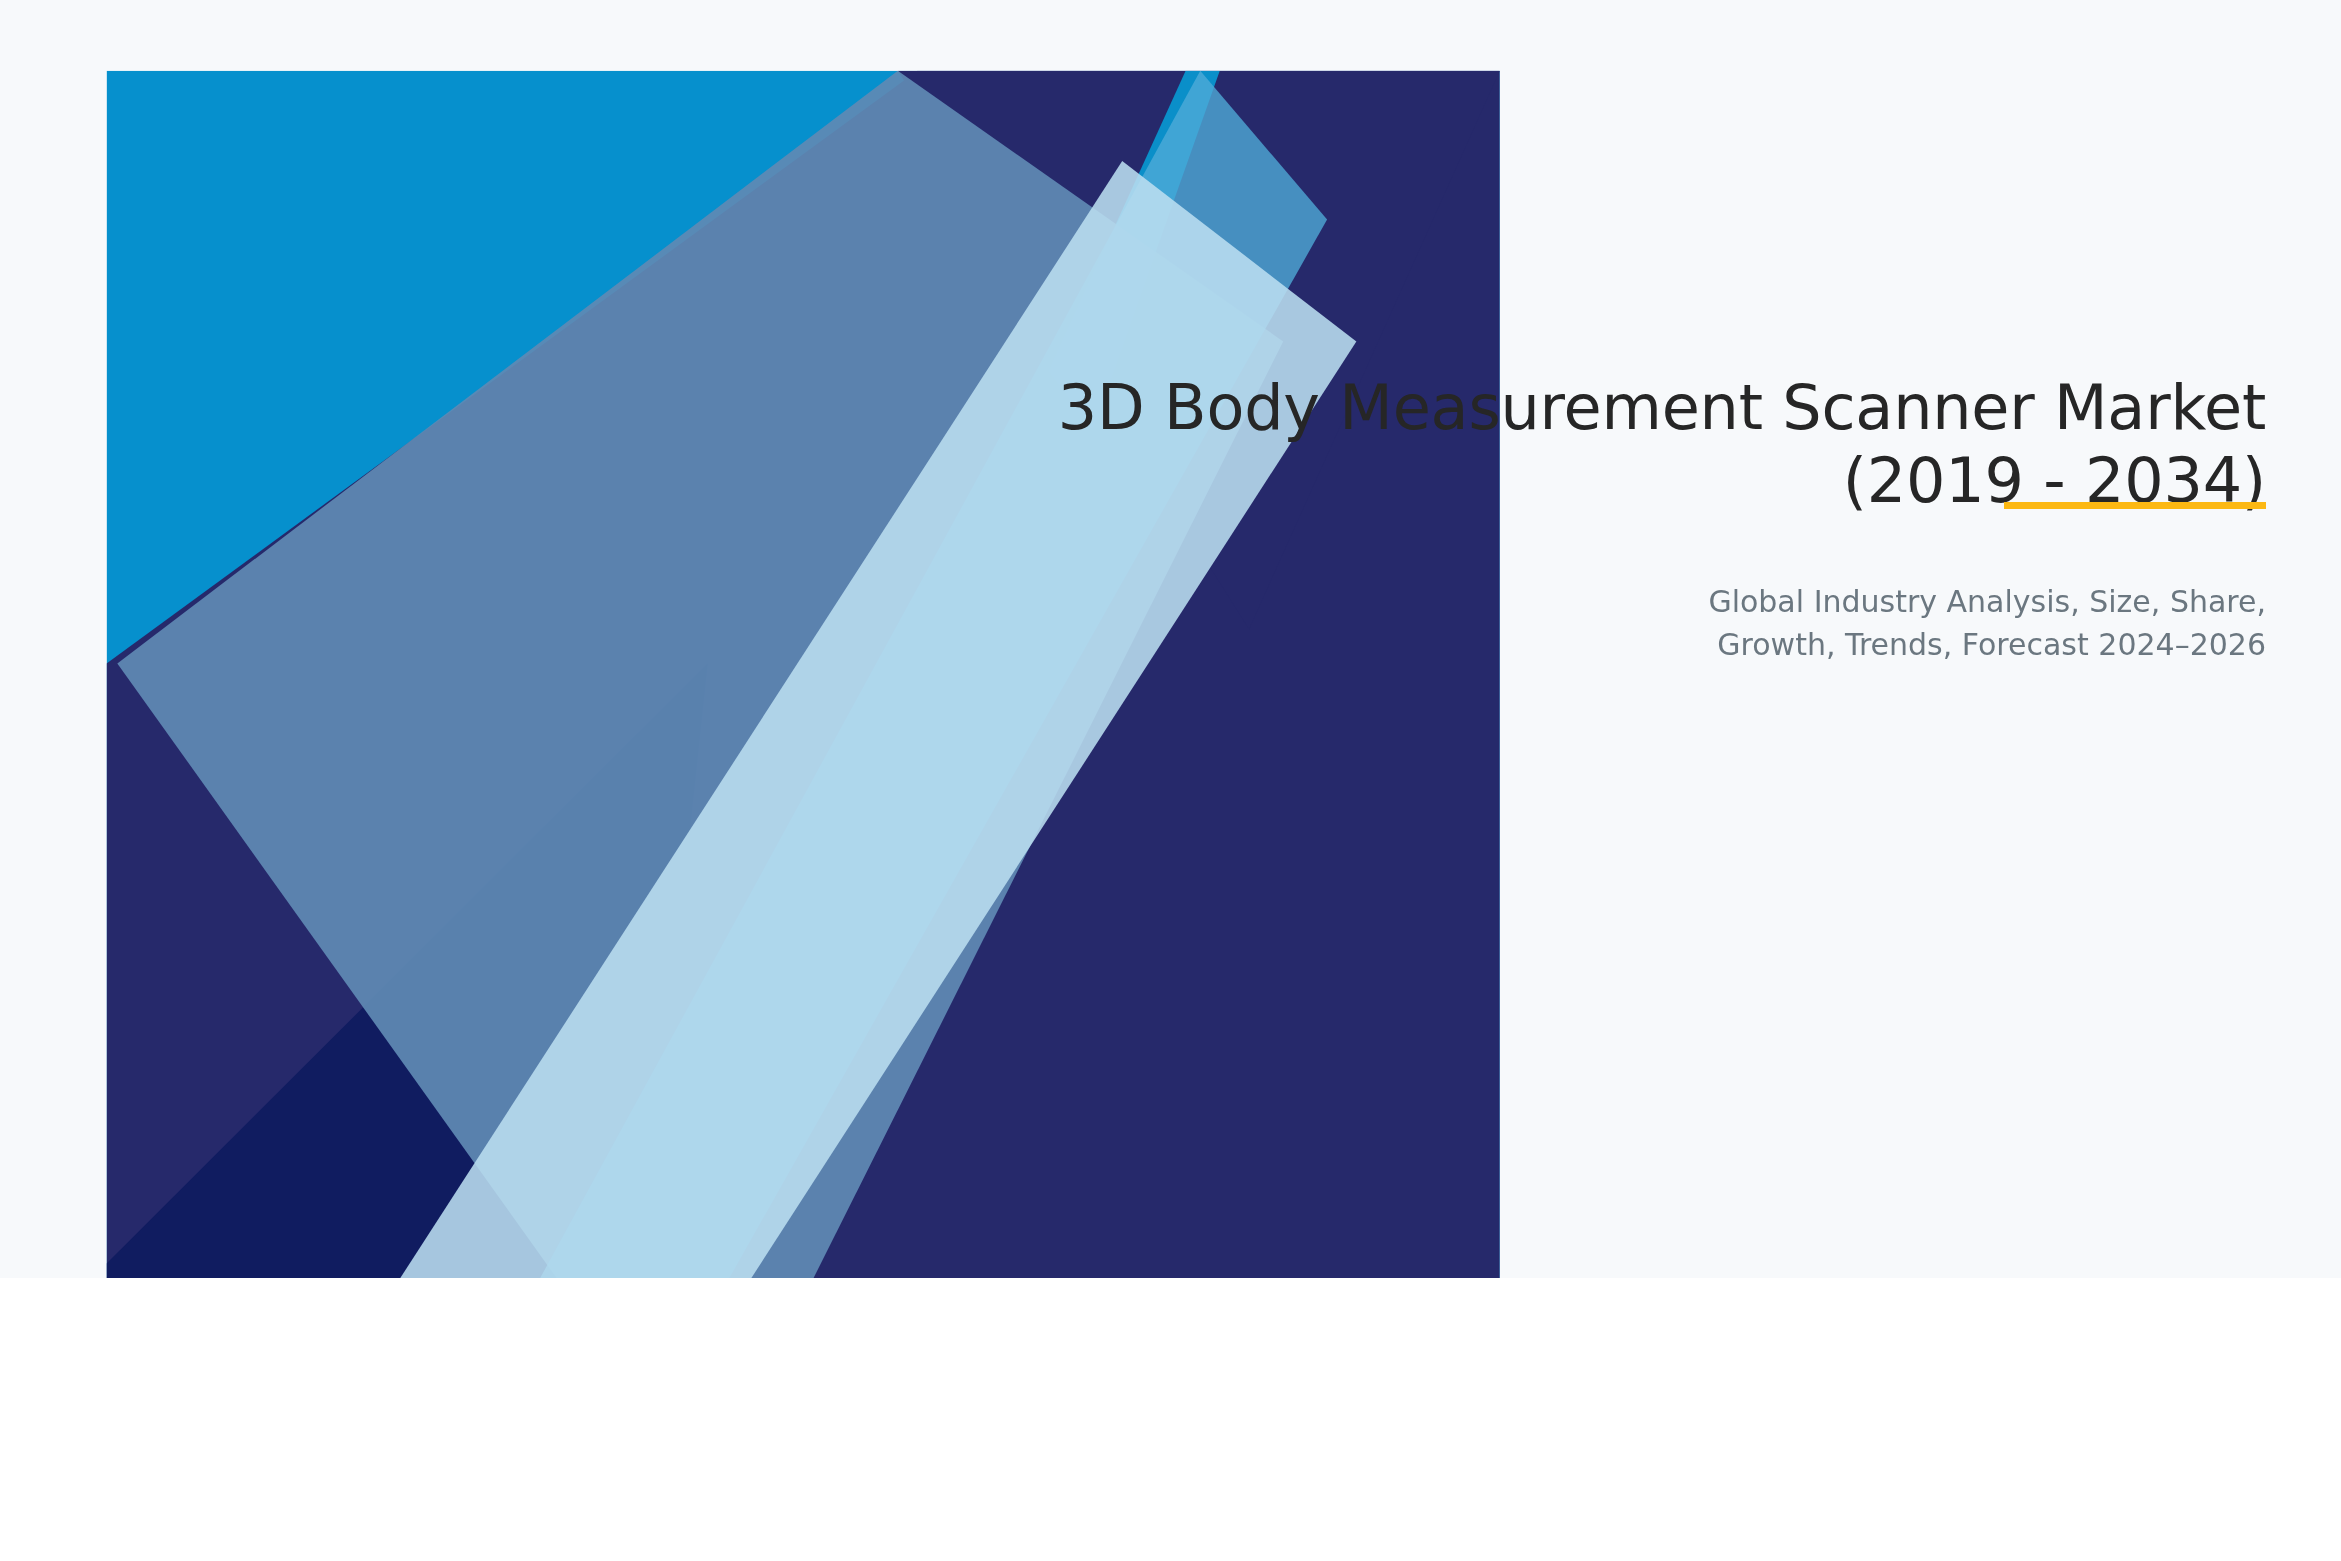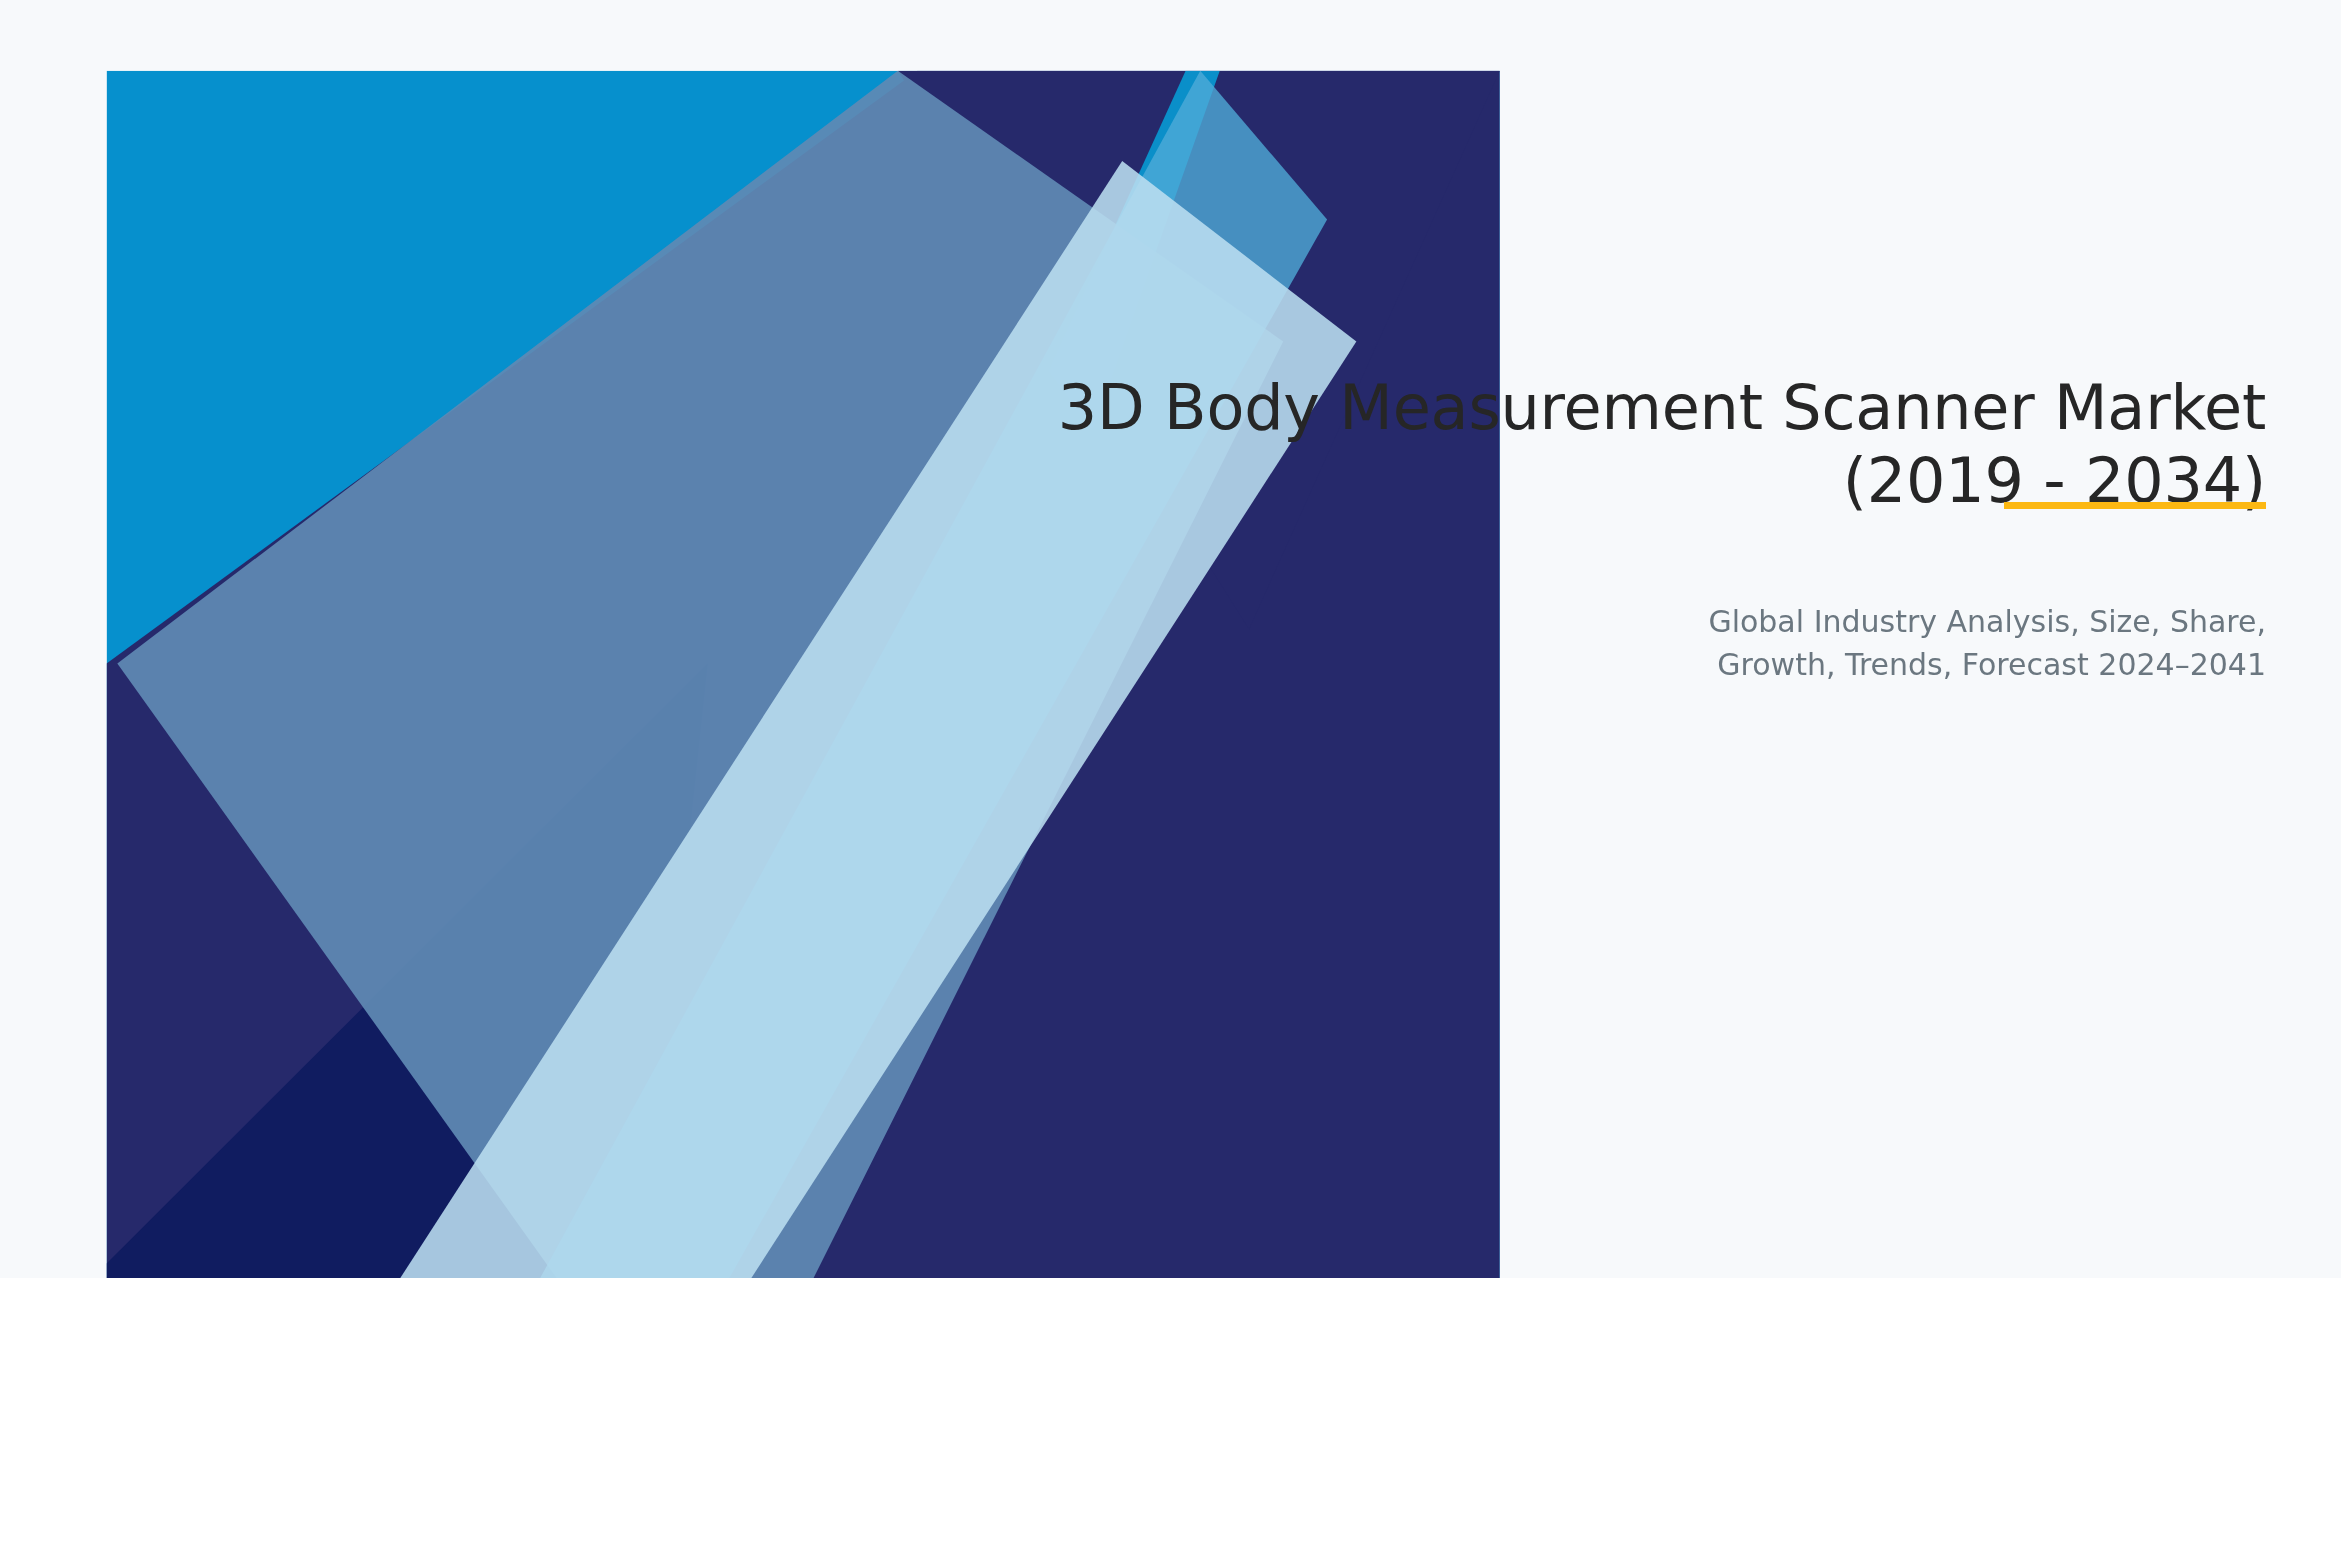--- a/index.html
+++ b/index.html
@@ -56,21 +56,21 @@
     position: absolute;
     right: 0px;
     top: 131px;
     width: 262px;
     height: 6.8px;
     background: #FCB813;
     z-index: 3;
   }
 
   #subtitle {
-    margin-top: 84px;
+    margin-top: 64px;
     font-size: 30px;
     line-height: 1.42;
     color: #6B7780;
     font-weight: 400;
     text-align: right;
   }
   #subtitle .sub-line { display: block; }
 </style>
 </head>
 <body>
@@ -107,19 +107,19 @@
   <div id="text-block">
 
     <div id="title-wrap">
       <span class="title-line">3D Body Measurement Scanner Market</span>
       <span class="title-line">(2019 - 2034)</span>
       <span id="title-accent"></span>
     </div>
 
     <div id="subtitle">
       <span class="sub-line">Global Industry Analysis, Size, Share,</span>
-      <span class="sub-line">Growth, Trends, Forecast 2024–2041</span>
+      <span class="sub-line">Growth, Trends, Forecast 2024–2026</span>
     </div>
 
   </div>
 
 </div>
 
 
 </body></html>

